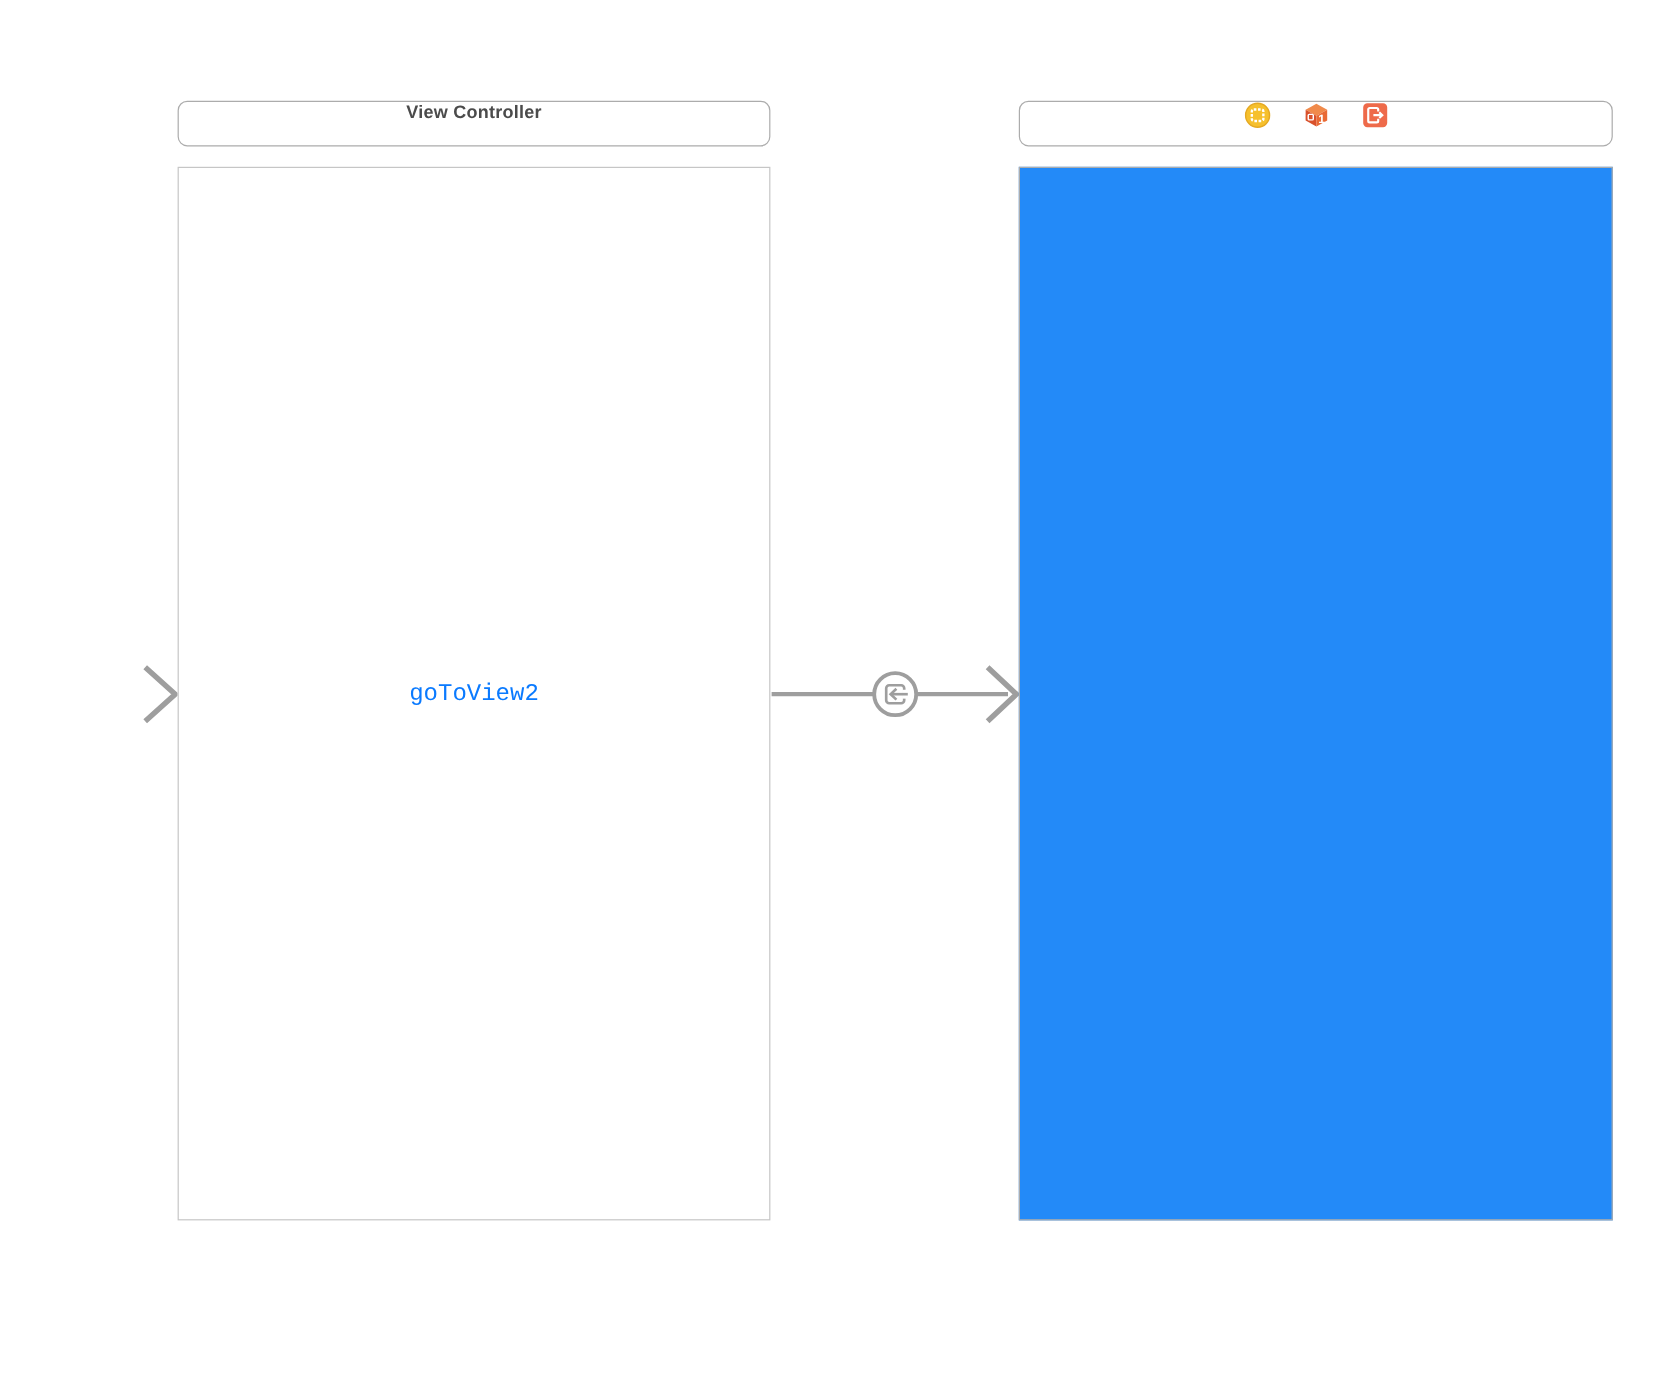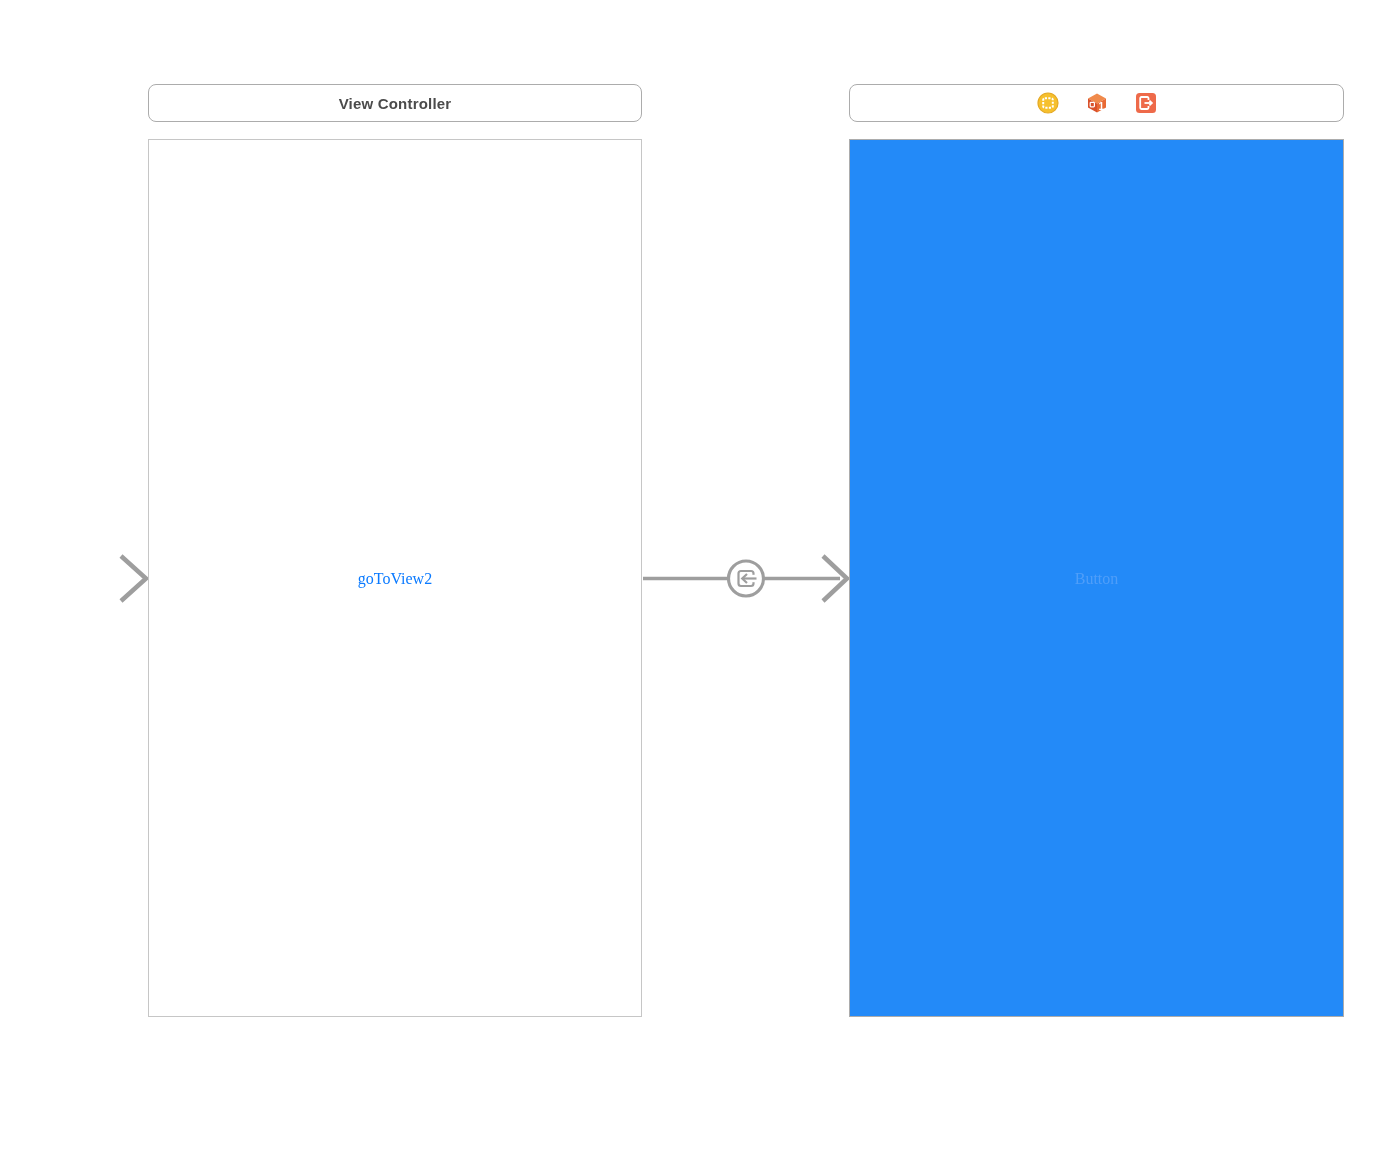--- a/index.html
+++ b/index.html
@@ -18,40 +18,40 @@
     --icon-exit:#EE6A4A;
   }
   html,body{margin:0;padding:0;background:#fff;}
   .stage{
     position:relative;width:1400px;height:1155px;background:#fff;overflow:hidden;
     font-family:"Liberation Sans","DejaVu Sans",sans-serif;
   }
   .vc-header{
     position:absolute;top:84px;height:38px;background:#fff;
     border:1px solid var(--border-gray);border-radius:8px;
-    display:flex;align-items:center;justify-content:center;box-sizing:border-box;
+    display:flex;justify-content:center;box-sizing:border-box;
   }
   .vc-header.left{left:148px;width:494px;}
   .vc-header.right{left:849px;width:495px;gap:27px;}
   .vc-title{
     font-size:15px;font-weight:bold;color:var(--title-gray);letter-spacing:.2px;
   }
   .vc-canvas{
     position:absolute;top:139px;height:878px;box-sizing:border-box;
   }
   .vc-canvas.left{
     left:148px;width:494px;background:#fff;border:1px solid var(--canvas-border);
   }
   .vc-canvas.right{
     left:849px;width:495px;background:var(--canvas-blue);border:1px solid var(--border-gray);
   }
   .center-label{
     position:absolute;left:0;right:0;top:426px;text-align:center;
-    font-size:16px;line-height:26px;background:transparent;border:none;padding:0;
-    font-family:Liberation Serif, serif;cursor:default;
+    font-size:20px;line-height:26px;background:transparent;border:none;padding:0;
+    font-family:Liberation Mono, monospace;cursor:default;
   }
   .go-button{color:var(--accent-blue);}
   .ghost-label{color:var(--ghost-blue);z-index:1;}
   .back-button{color:#fff;z-index:2;}
   .arrow-svg{position:absolute;overflow:visible;}
   .dock-icon{width:22px;height:22px;display:inline-flex;align-items:center;justify-content:center;}
 </style>
 </head>
 <body>
 
@@ -113,16 +113,15 @@
         <rect x="1" y="1" width="20" height="20" rx="3.5" fill="var(--icon-exit)"></rect>
         <path d="M13.5,8 V6.2 a1.2,1.2 0 0 0 -1.2,-1.2 H6.4 a1.2,1.2 0 0 0 -1.2,1.2 v9.6 a1.2,1.2 0 0 0 1.2,1.2 h5.9 a1.2,1.2 0 0 0 1.2,-1.2 V14" fill="none" stroke="#FFFFFF" stroke-width="1.8"></path>
         <line x1="9.5" y1="11" x2="16.8" y2="11" stroke="#FFFFFF" stroke-width="1.8"></line>
         <polyline points="14.4,8.6 16.9,11 14.4,13.4" fill="none" stroke="#FFFFFF" stroke-width="1.8"></polyline>
       </svg>
     </span>
 
   </div>
 
   <div class="vc-canvas right">
-    <div class="center-label ghost-label">Button</div>
   </div>
 
 </div>
 
 </body></html>

